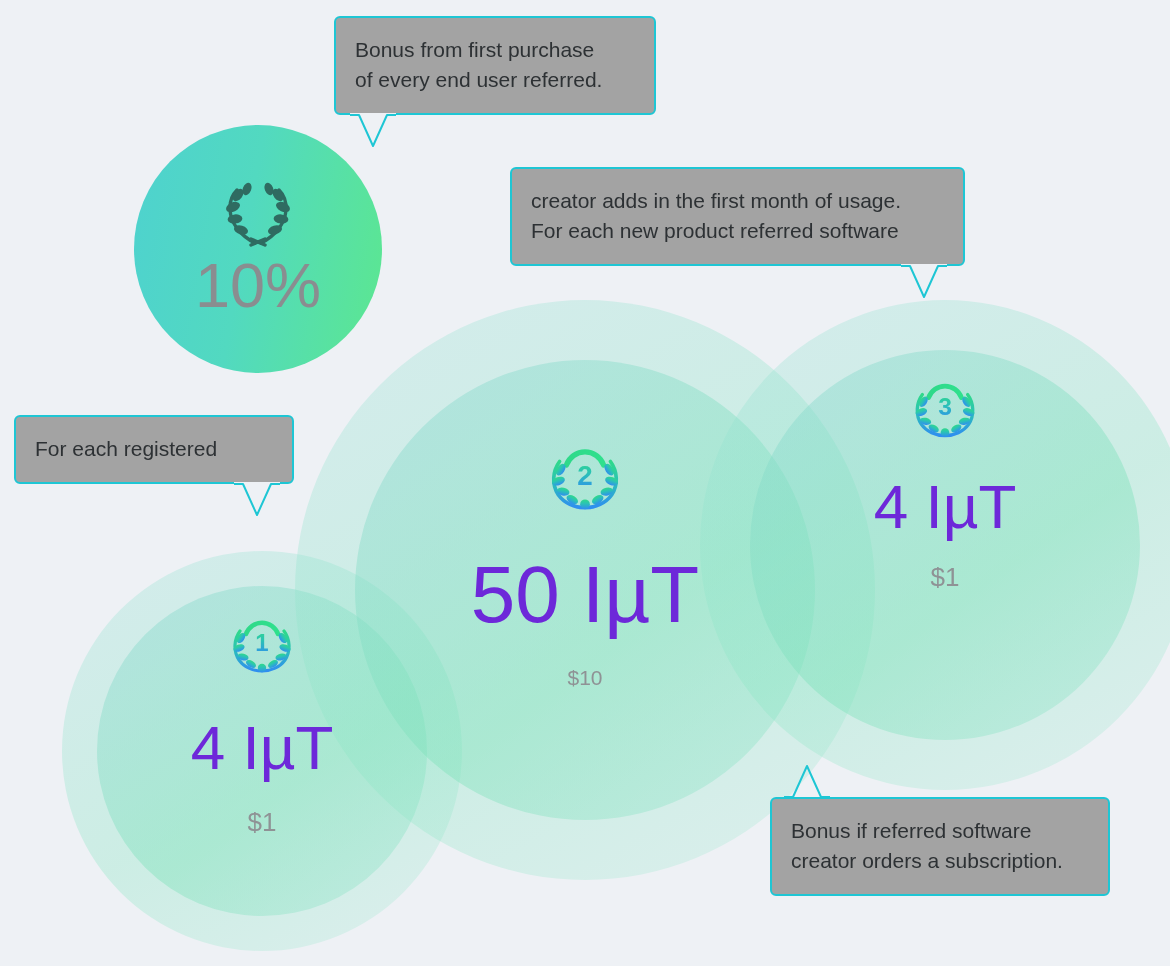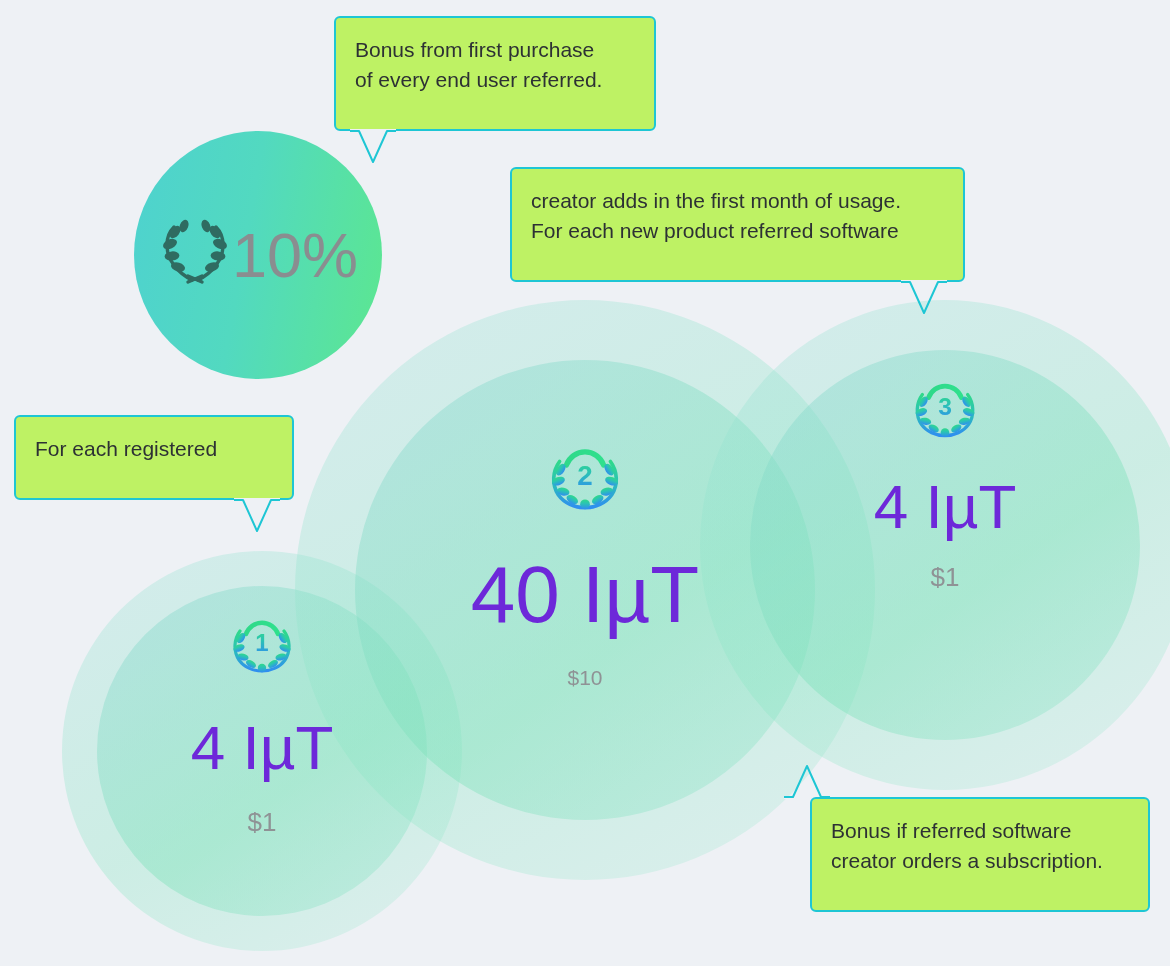--- a/index.html
+++ b/index.html
@@ -46,26 +46,27 @@
   #g2-halo { left: 295px; top: 300px; width: 580px; height: 580px; }
   #g2-core { left: 355px; top: 360px; width: 460px; height: 460px; }
   
   #g3-halo { left: 700px; top: 300px; width: 490px; height: 490px; }
   #g3-core { left: 750px; top: 350px; width: 390px; height: 390px; }
 
   
   #pct-circle {
     position: absolute;
     left: 134px;
-    top: 131px;
+    top: 125px;
     width: 248px;
     height: 248px;
     border-radius: 50%;
     background: linear-gradient(100deg, #4ed2cf 0%, #52d9c0 45%, #5ce78f 100%);
     display: flex;
+    flex-direction: column;
     align-items: center;
     justify-content: center;
   }
   #pct-circle .wreath-wrap {
     width: 74px;
     height: 66px;
     margin-bottom: 6px;
   }
   .pct-value {
     font-size: 63px;
@@ -115,22 +116,22 @@
   #tier3 .tier-price { font-size: 26px; margin-top: 26px; }
 
   
   .callout {
     position: absolute;
   }
   .callout .bubble {
     position: relative;
     border: 2px solid #1ec6d4;
     border-radius: 6px;
-    background: #bef264;
-    padding: 17px 19px 34px 19px;
+    background: #a3a3a3;
+    padding: 17px 19px 18px 19px;
     box-sizing: border-box;
   }
   .callout .line {
     font-size: 21px;
     line-height: 30px;
     color: #2d3134;
     white-space: nowrap;
   }
   
   .tail {
@@ -146,21 +147,21 @@
 
   #c2 { left: 510px; top: 167px; }
   #c2 .bubble { width: 455px; }
   #c2 .tail { right: 18px; top: 100%; margin-top: -2px; }
 
   #c3 { left: 14px; top: 415px; }
   #c3 .bubble { width: 280px; }
   #c3 .tail { right: 14px; top: 100%; margin-top: -2px; }
 
   #c4 { left: 770px; top: 763px; }
-  #c4 .bubble { width: 340px; margin-top: 34px; margin-left: 40px; }
+  #c4 .bubble { width: 340px; margin-top: 34px; }
   #c4 .tail-up { position: absolute; left: 14px; top: 0; width: 46px; height: 36px; }
 </style>
 </head>
 <body>
 
 <div id="stage">
 
   <div class="halo" id="g1-halo"></div>
   <div class="core" id="g1-core"></div>
 
@@ -262,21 +263,21 @@
           <ellipse cx="25" cy="49" rx="5.4" ry="3.3" transform="rotate(30 25 49)"></ellipse>
           <ellipse cx="57" cy="23" rx="5.6" ry="3.4" transform="rotate(56 57 23)"></ellipse>
           <ellipse cx="59" cy="33" rx="5.8" ry="3.5" transform="rotate(20 59 33)"></ellipse>
           <ellipse cx="55" cy="42" rx="5.6" ry="3.4" transform="rotate(-12 55 42)"></ellipse>
           <ellipse cx="47" cy="49" rx="5.4" ry="3.3" transform="rotate(-30 47 49)"></ellipse>
           <circle cx="36" cy="53" r="4.2"></circle>
         </g>
         <text x="36" y="36" text-anchor="middle" font-family="Liberation Sans, sans-serif" font-size="24" font-weight="700" fill="url(#mg2)">2</text>
       </svg>
     </span>
-    <span class="tier-value">40 IµT</span>
+    <span class="tier-value">50 IµT</span>
     <span class="tier-price">$10</span>
   </div>
 
   <div class="tier" id="tier3">
     <span class="medal">
       <svg viewBox="0 0 72 64" width="100%" height="100%" aria-hidden="true">
         <defs>
           <linearGradient id="mg3" x1="0" y1="0" x2="0" y2="1">
             <stop offset="0%" stop-color="#2fd98a"></stop>
             <stop offset="42%" stop-color="#2bc3b4"></stop>

